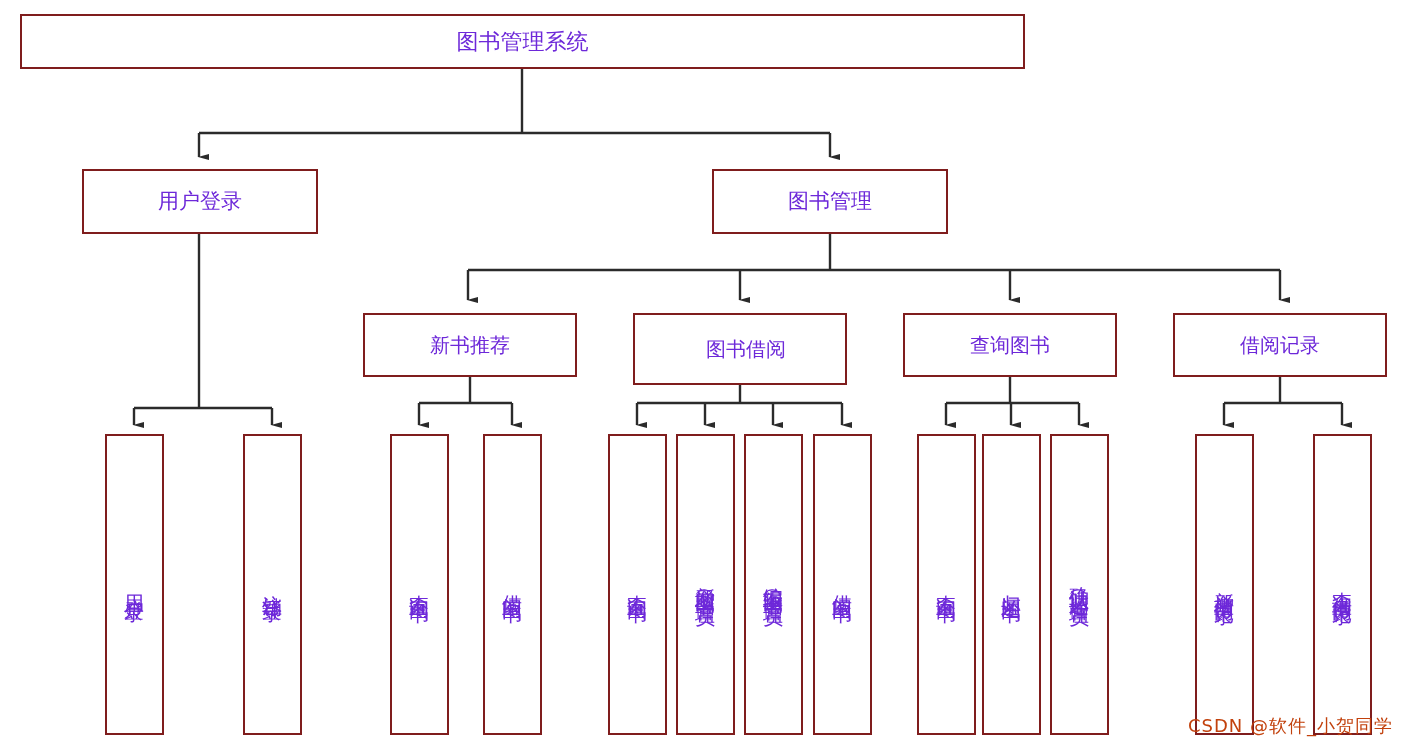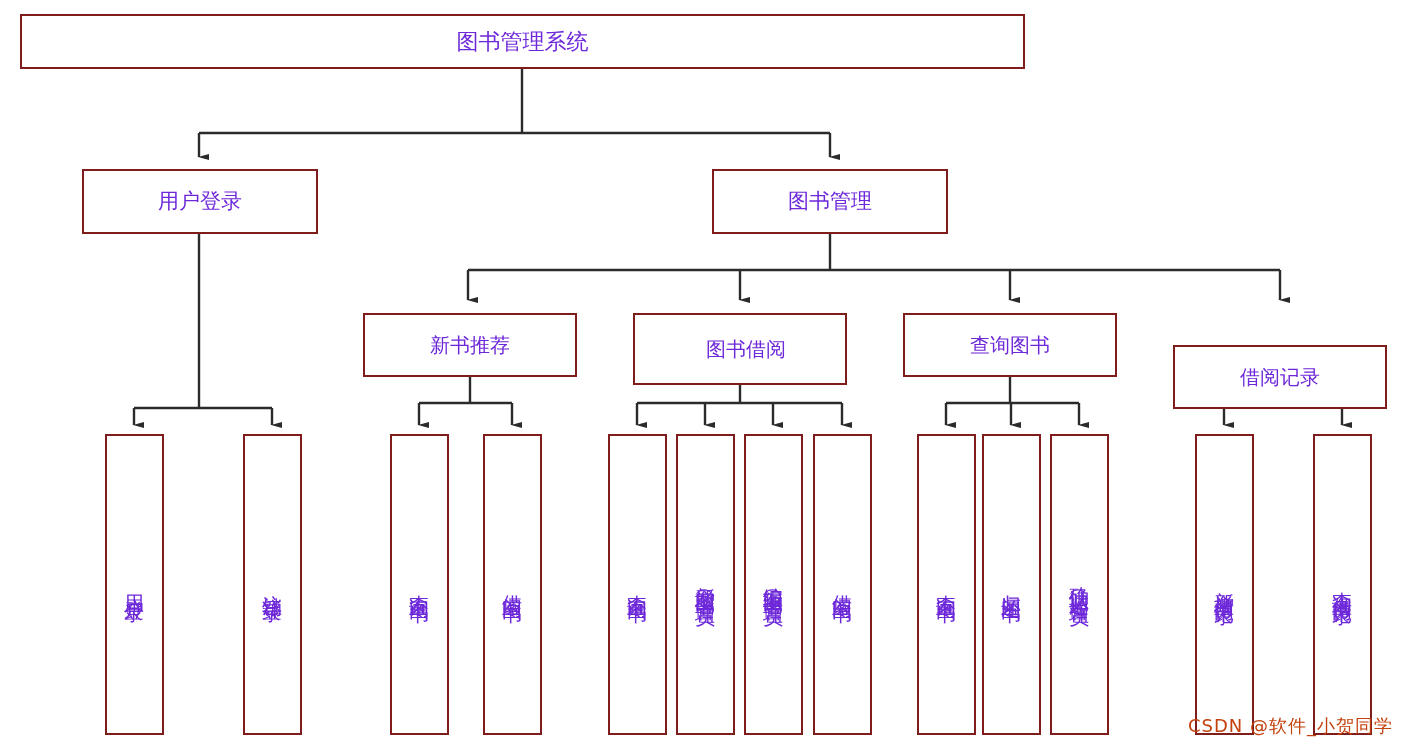--- a/index.html
+++ b/index.html
@@ -93,21 +93,21 @@
 
   <div class="node lvl2" style="left:712px;top:169px;width:236px;height:65px;">
     <span class="htext">图书管理</span>
   </div>
   <div class="node lvl3" style="left:633px;top:313px;width:214px;height:72px;padding-left:12px;">
     <span class="htext">图书借阅</span>
   </div>
   <div class="node lvl3" style="left:903px;top:313px;width:214px;height:64px;">
     <span class="htext">查询图书</span>
   </div>
-  <div class="node lvl3" style="left:1173px;top:313px;width:214px;height:64px;margin-top:32px;">
+  <div class="node lvl3" style="left:1173px;top:313px;width:214px;height:64px;">
     <span class="htext">借阅记录</span>
   </div>
 
   <div class="node leaf" style="left:105px;top:434px;width:59px;height:301px;">
     <span class="vtext">用户登录</span>
   </div>
   <div class="node leaf" style="left:243px;top:434px;width:59px;height:301px;">
     <span class="vtext">注销登录</span>
   </div>
 

